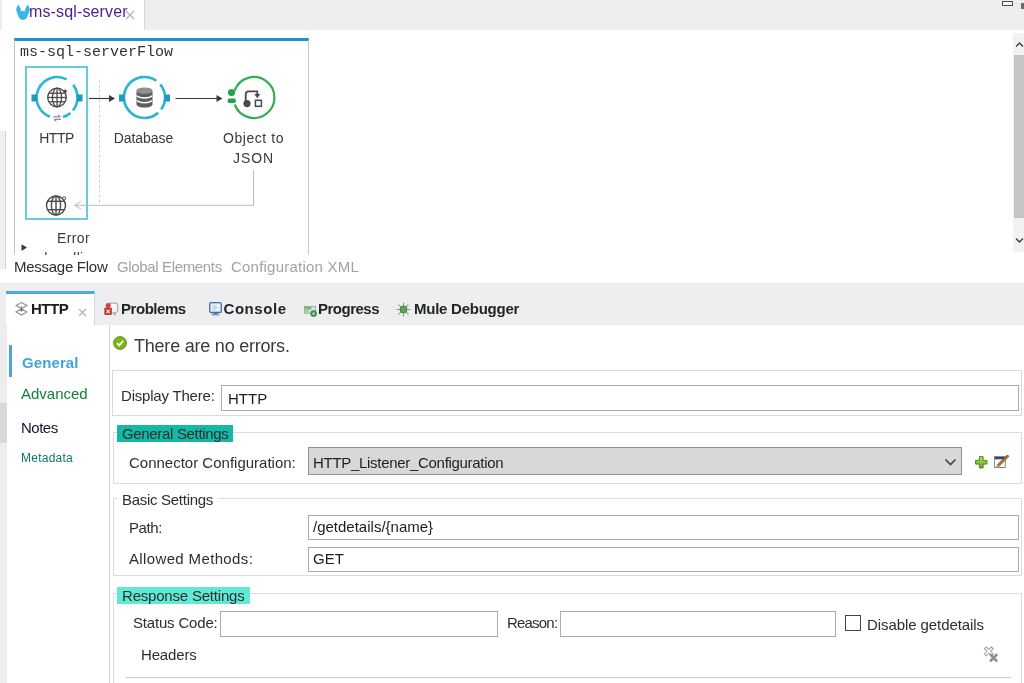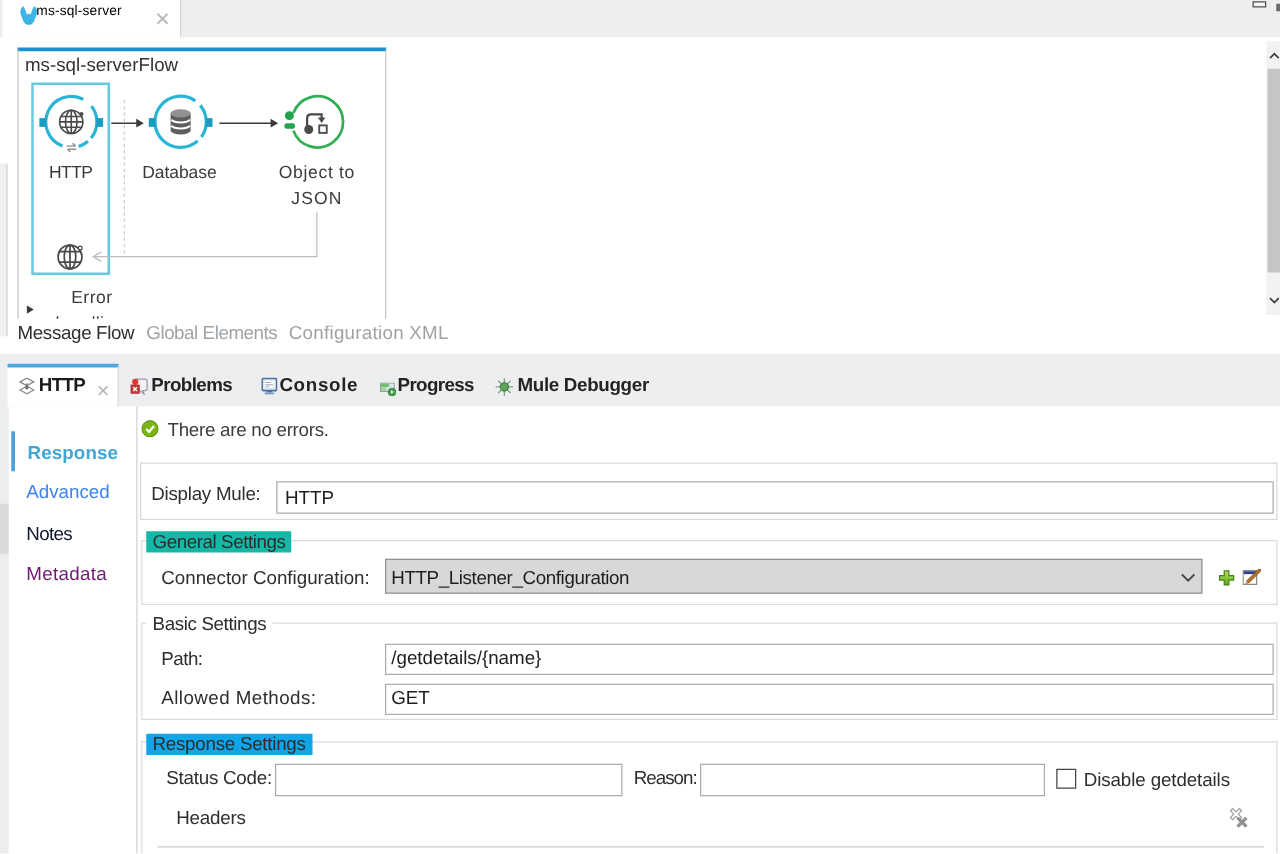--- a/index.html
+++ b/index.html
@@ -14,34 +14,34 @@
 </head>
 <body>
 <div id="app">
 
   <div class="abs" style="left:0;top:0;width:1024px;height:30px;background:#eceef0;"></div>
   <div class="abs" style="left:2px;top:0;width:142px;height:30px;background:#fff;border-right:1px solid #d4d4d4;"></div>
 
   <svg class="abs" style="left:16px;top:5px;" width="14" height="15" viewBox="0 0 14 15">
     <path d="M2.4,0.2 C1.0,1.6 0.3,3.8 0.8,6 C1.3,8.2 2.5,10 2.9,11.6 C3.3,13.5 4.9,14.5 7,14.5 C9.1,14.5 10.7,13.5 11.1,11.6 C11.5,10 12.7,8.2 13.2,6 C13.7,3.8 13.0,1.6 11.6,0.2 C10.4,1.7 9.3,4.5 9.0,6.9 C8.5,6.5 7.8,6.3 7,6.3 C6.2,6.3 5.5,6.5 5.0,6.9 C4.7,4.5 3.6,1.7 2.4,0.2 Z" fill="#3ab6e8" stroke="#23a2d6" stroke-width="0.5"></path>
   </svg>
-  <div class="abs" style="left:29px;top:3px;font-size:11px;letter-spacing:0.14px;color:#000000;">ms-sql-server</div>
+  <div class="abs" style="left:29px;top:3px;font-size:16px;letter-spacing:0.14px;color:#4c1d95;">ms-sql-server</div>
   <svg class="abs" style="left:125px;top:10px;" width="10" height="10" viewBox="0 0 10 10">
       <path d="M1,1 L9,9 M9,1 L1,9" stroke="#b9b9b9" stroke-width="1.5" fill="none"></path>
     </svg>
 
   <div class="abs" style="left:1002px;top:1px;width:9px;height:3px;border:1px solid #4d4d4d;background:#f6f6f6;"></div>
   <div class="abs" style="left:1021px;top:3px;width:3px;height:6px;background:#6a6a6a;"></div>
 
   <div class="abs" style="left:0;top:30px;width:1024px;height:225px;background:#fff;"></div>
 
   <div class="abs" style="left:0;top:131px;width:5px;height:138px;background:#f0f0f0;border-right:1px solid #d2d2d2;"></div>
 
   <div class="abs" style="left:14px;top:38px;width:295px;height:217px;border-left:1px solid #c6c6c6;border-right:1px solid #c6c6c6;border-top:3px solid #1f8fd2;box-sizing:border-box;"></div>
-  <div class="abs" style="left:20px;top:44px;font-size:15px;color:#333;">ms-sql-serverFlow</div>
+  <div class="abs" style="left:20px;top:44px;font-size:15px;color:#333;font-family:Liberation Mono, monospace;">ms-sql-serverFlow</div>
 
   <div class="abs" style="left:25px;top:66px;width:63px;height:154px;border:2px solid #67cbde;box-sizing:border-box;"></div>
 
   <svg class="abs" style="left:0;top:30px;" width="330" height="225" viewBox="0 0 330 225">
 
     <line x1="99.5" y1="50" x2="99.5" y2="173.5" stroke="#cdcdcd" stroke-width="1" stroke-dasharray="2.5,2.5"></line>
 
     <path d="M253.5,140 L253.5,175.3 L75,175.3" fill="none" stroke="#bcbcbc" stroke-width="1"></path>
     <path d="M81,171.5 L74.5,175.3 L81,179.1" fill="none" stroke="#bcbcbc" stroke-width="1"></path>
 
@@ -181,34 +181,34 @@
         <line x1="12.4" y1="2.6" x2="2.6" y2="12.4"></line>
     </g>
     <circle cx="7.5" cy="7.5" r="3.4" fill="#58a55c" stroke="#2f7d33" stroke-width="0.8"></circle>
   </svg>
   <div class="abs" style="left:414px;top:300px;font-size:15px;font-weight:600;letter-spacing:-0.25px;color:#242424;">Mule Debugger</div>
 
   <div class="abs" style="left:0;top:325px;width:7px;height:358px;background:#ededee;"></div>
   <div class="abs" style="left:0;top:403px;width:7px;height:40px;background:#d9d9da;"></div>
 
   <div class="abs" style="left:9px;top:345px;width:3px;height:32px;background:#4da3d9;"></div>
-  <div class="abs" style="left:22px;top:354px;font-size:15px;font-weight:bold;letter-spacing:0.1px;color:#41a6d4;">Response</div>
-  <div class="abs" style="left:21px;top:385px;font-size:15px;color:#3b82f6;">Advanced</div>
+  <div class="abs" style="left:22px;top:354px;font-size:15px;font-weight:bold;letter-spacing:0.1px;color:#41a6d4;">General</div>
+  <div class="abs" style="left:21px;top:385px;font-size:15px;color:#15803d;">Advanced</div>
   <div class="abs" style="left:21px;top:419px;font-size:15px;letter-spacing:-0.5px;color:#0f172a;">Notes</div>
-  <div class="abs" style="left:21px;top:451px;font-size:15px;letter-spacing:0.25px;color:#701a75;">Metadata</div>
+  <div class="abs" style="left:21px;top:451px;font-size:12px;letter-spacing:0.25px;color:#0f766e;">Metadata</div>
   <div class="abs" style="left:109px;top:325px;width:1px;height:358px;background:#d4d4d4;"></div>
 
   <svg class="abs" style="left:113px;top:336px;" width="14" height="14" viewBox="0 0 14 14">
     <circle cx="7" cy="7" r="6.5" fill="#7cb414" stroke="#5a8a0a" stroke-width="0.8"></circle>
     <path d="M4,7.2 L6.2,9.4 L10.2,4.8" stroke="#fff" stroke-width="1.8" fill="none"></path>
   </svg>
-  <div class="abs" style="left:134px;top:336px;font-size:15px;letter-spacing:-0.22px;color:#3c3c3c;">There are no errors.</div>
+  <div class="abs" style="left:134px;top:336px;font-size:18px;letter-spacing:-0.22px;color:#3c3c3c;">There are no errors.</div>
 
   <div class="abs" style="left:112px;top:370px;width:910px;height:46px;border:1px solid #d9d9d9;box-sizing:border-box;"></div>
-  <div class="lbl" style="left:121px;top:387px;letter-spacing:-0.2px;">Display Mule:</div>
+  <div class="lbl" style="left:121px;top:387px;letter-spacing:-0.2px;">Display There:</div>
   <div class="field" style="left:221px;top:385px;width:798px;height:26px;box-sizing:border-box;"></div>
   <div class="ftext" style="left:228px;top:390px;">HTTP</div>
 
   <div class="gline" style="left:113px;top:432px;width:909px;height:1px;"></div>
   <div class="gline" style="left:113px;top:432px;width:1px;height:52px;"></div>
   <div class="gline" style="left:1021px;top:432px;width:1px;height:52px;"></div>
   <div class="gline" style="left:113px;top:483px;width:909px;height:1px;"></div>
   <div class="abs" style="left:117px;top:425px;background:#14b8a6;padding:0 5px;font-size:15px;letter-spacing:-0.33px;color:#2e2e2e;">General Settings</div>
   <div class="lbl" style="left:129px;top:454px;">Connector Configuration:</div>
   <div class="abs" style="left:308px;top:447px;width:654px;height:28px;background:#d8d8d8;border:1px solid #919191;box-sizing:border-box;"></div>
@@ -243,21 +243,21 @@
   <div class="lbl" style="left:129px;top:519px;letter-spacing:-0.4px;">Path:</div>
   <div class="field" style="left:308px;top:515px;width:711px;height:25px;box-sizing:border-box;"></div>
   <div class="ftext" style="left:313px;top:518px;">/getdetails/{name}</div>
   <div class="lbl" style="left:129px;top:550px;letter-spacing:0.36px;">Allowed Methods:</div>
   <div class="field" style="left:308px;top:547px;width:711px;height:25px;box-sizing:border-box;"></div>
   <div class="ftext" style="left:313px;top:550px;">GET</div>
 
   <div class="gline" style="left:113px;top:593px;width:909px;height:1px;"></div>
   <div class="gline" style="left:113px;top:593px;width:1px;height:90px;"></div>
   <div class="gline" style="left:1021px;top:593px;width:1px;height:90px;"></div>
-  <div class="abs" style="left:117px;top:587px;background:#0ea5e9;padding:0 5px;font-size:15px;letter-spacing:-0.2px;color:#2e2e2e;">Response Settings</div>
+  <div class="abs" style="left:117px;top:587px;background:#5eead4;padding:0 5px;font-size:15px;letter-spacing:-0.2px;color:#2e2e2e;">Response Settings</div>
   <div class="lbl" style="left:133px;top:614px;letter-spacing:-0.18px;">Status Code:</div>
   <div class="field" style="left:220px;top:611px;width:278px;height:26px;box-sizing:border-box;"></div>
   <div class="lbl" style="left:507px;top:614px;letter-spacing:-0.8px;">Reason:</div>
   <div class="field" style="left:560px;top:611px;width:276px;height:26px;box-sizing:border-box;"></div>
   <div class="abs" style="left:845px;top:615px;width:16px;height:16px;border:1px solid #454545;box-sizing:border-box;background:#fff;"></div>
   <div class="lbl" style="left:867px;top:616px;letter-spacing:-0.08px;">Disable getdetails</div>
   <div class="lbl" style="left:131px;top:646px;letter-spacing:-0.16px;margin-left:10px;">Headers</div>
 
   <svg class="abs" style="left:983px;top:646px;" width="17" height="19" viewBox="0 0 17 19">
     <g transform="rotate(45 5.8 5.3)">

